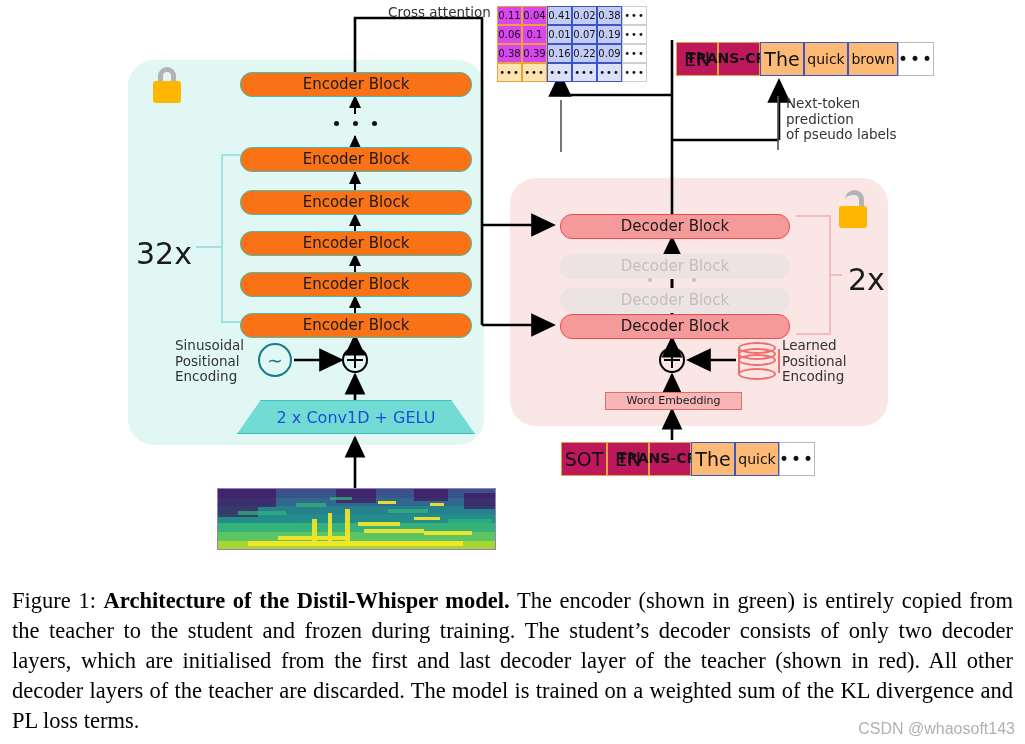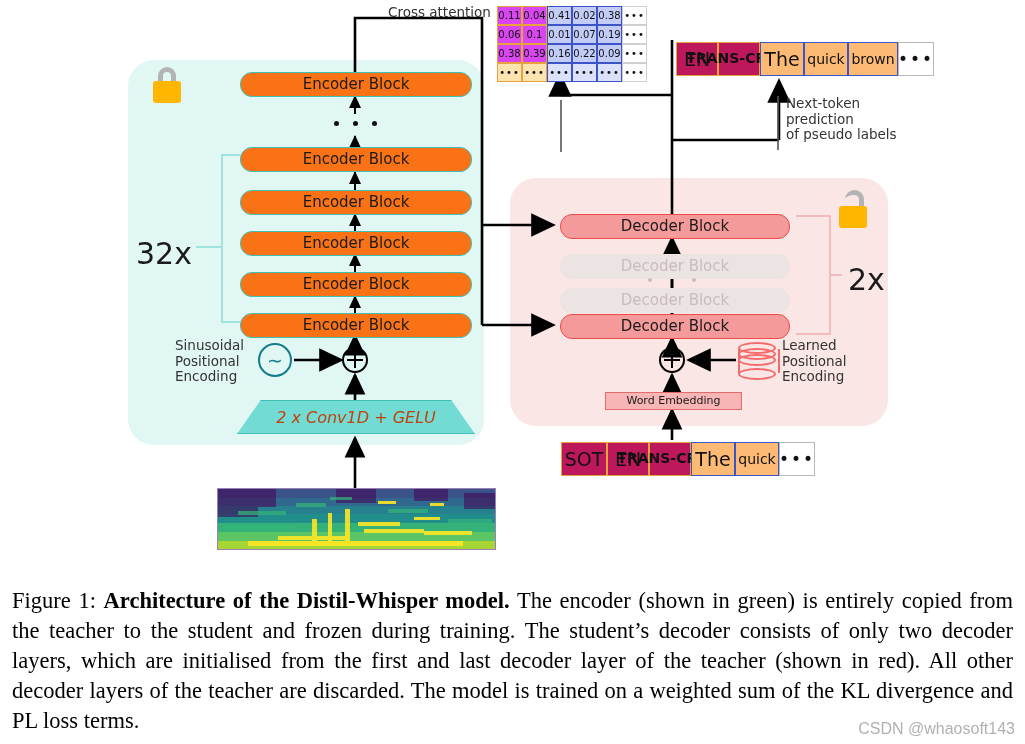--- a/index.html
+++ b/index.html
@@ -24,21 +24,21 @@
            left:560px;width:228px;}
   .dec-blk-faded{background:#ece3e3;border:1.6px solid #ece3e3;color:#c9bcbc;
            left:560px;width:228px;}
 
   
   .conv{position:absolute;left:237px;top:400px;width:238px;height:34px;}
   .conv .shape{position:absolute;inset:0;background:#72dbd4;
        border:1.5px solid #3fbfb6;
        clip-path:polygon(10% 0,90% 0,100% 100%,0 100%);}
   .conv .txt{position:absolute;inset:0;display:flex;align-items:center;
-       justify-content:center;font-size:16px;color:#c2410c;font-style:italic;}
+       justify-content:center;font-size:16px;color:#1d4ed8;}
 
   
   .lbl{position:absolute;font-size:13.5px;line-height:15.5px;color:#333;}
   .lbl-big{position:absolute;font-size:30px;color:#1a1a1a;font-weight:400;}
 
   
   svg.overlay{position:absolute;left:0;top:0;width:1025px;height:578px;
               pointer-events:none;}
 
   

